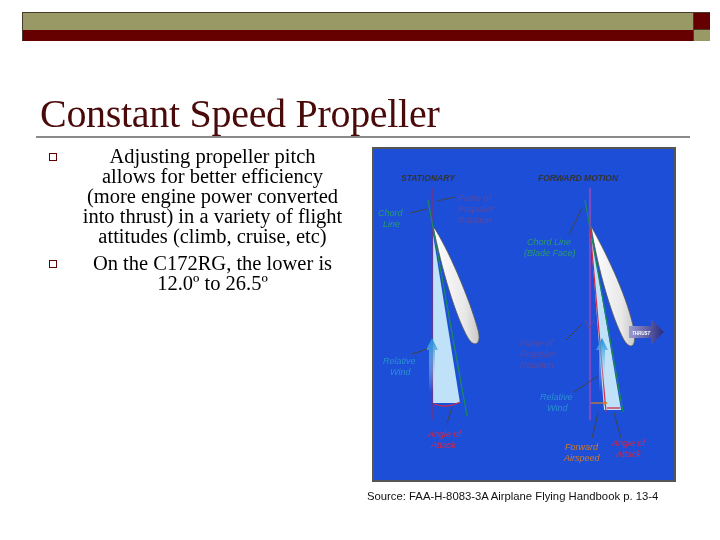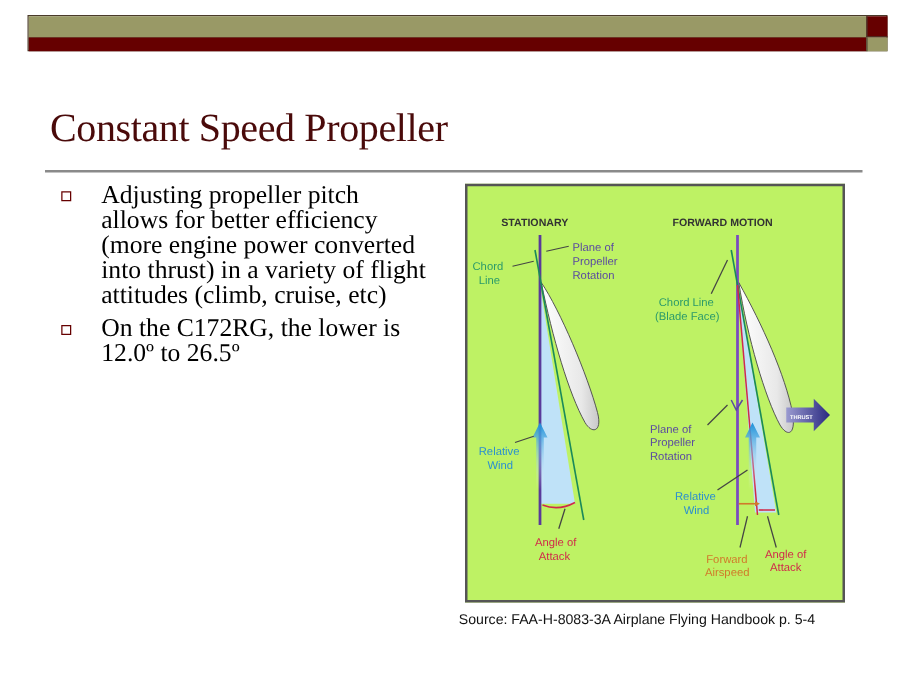--- a/index.html
+++ b/index.html
@@ -3,28 +3,28 @@
 <meta charset="utf-8">
 <style>
   html, body { margin: 0; padding: 0; }
   body { width: 720px; height: 540px; background: #ffffff; position: relative; overflow: hidden; font-family: "Liberation Serif", serif; }
   .topbar { position: absolute; left: 22px; top: 12px; width: 688px; height: 29px; border: 1px solid #4a3a2a; box-sizing: border-box; }
   .topbar .olive { position: absolute; left: 0; top: 0; width: 670px; height: 17px; background: #999966; border-bottom: 1px solid #4a3a2a; }
   .topbar .maroon { position: absolute; left: 0; top: 17px; width: 670px; height: 11px; background: #660000; }
   .topbar .sq-top { position: absolute; left: 670px; top: 0; width: 17px; height: 17px; background: #660000; border-left: 1px solid #4a3a2a; border-bottom: 1px solid #4a3a2a; box-sizing: border-box; }
   .topbar .sq-bot { position: absolute; left: 670px; top: 17px; width: 17px; height: 11px; background: #999966; border-left: 1px solid #4a3a2a; box-sizing: border-box; }
 
-  .title { position: absolute; left: 40px; top: 78px; font-size: 32px; color: #4a0a0a; font-family: "Liberation Serif", serif; line-height: 48px; letter-spacing: -0.3px; }
+  .title { position: absolute; left: 40px; top: 90px; font-size: 40px; color: #4a0a0a; font-family: "Liberation Serif", serif; line-height: 48px; letter-spacing: -0.3px; }
   .rule { position: absolute; left: 36px; top: 136px; width: 654px; height: 2px; background: #8a8a8a; }
 
-  .bullets { position: absolute; left: 44px; top: 146px; width: 300px; list-style: none; margin: 0; padding: 0; }
+  .bullets { position: absolute; left: 44px; top: 146px; width: 300px; list-style: none; margin: 0; padding: 0; text-align: center; }
   .bullets li { position: relative; padding-left: 37px; font-size: 20.5px; line-height: 20px; color: #000; margin-bottom: 7px; }
   .bullets .box { position: absolute; left: 5px; top: 7px; width: 8px; height: 8px; border: 1.5px solid #660000; box-sizing: border-box; }
 
-  .figure { position: absolute; left: 372px; top: 147px; width: 304px; height: 335px; border: 2px solid #555; box-sizing: border-box; background: #bef264; }
+  .figure { position: absolute; left: 372px; top: 147px; width: 304px; height: 335px; border: 2px solid #555; box-sizing: border-box; background: #1d4ed8; font-style: italic; }
   .figure svg { position: absolute; left: 0; top: 0; }
   .caption { position: absolute; left: 367px; top: 490px; font-family: "Liberation Sans", sans-serif; font-size: 11.3px; color: #111; }
 </style>
 </head>
 <body>
 
 <div class="topbar">
   <div class="olive"></div>
   <div class="maroon"></div>
   <div class="sq-top"></div>
@@ -134,13 +134,13 @@
         <tspan x="564" y="461">Airspeed</tspan>
       </text>
       <text font-size="9" fill="#d02a4a">
         <tspan x="612" y="446">Angle of</tspan>
         <tspan x="616" y="457">Attack</tspan>
       </text>
     </g>
   </svg>
 </div>
 
-<div class="caption">Source: FAA-H-8083-3A Airplane Flying Handbook p. 5-4</div>
+<div class="caption">Source: FAA-H-8083-3A Airplane Flying Handbook p. 13-4</div>
 
 </body></html>

